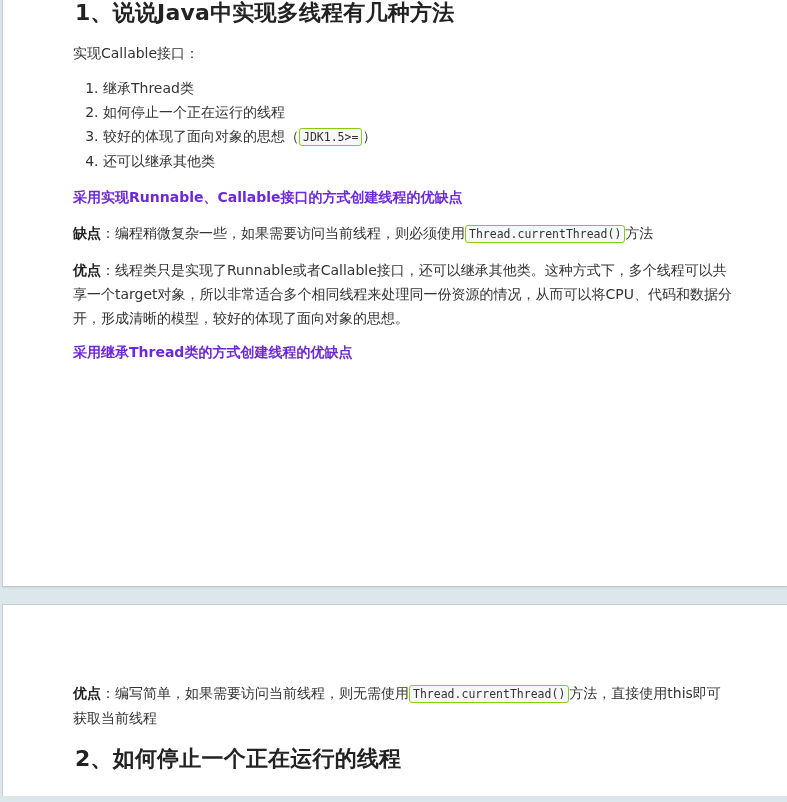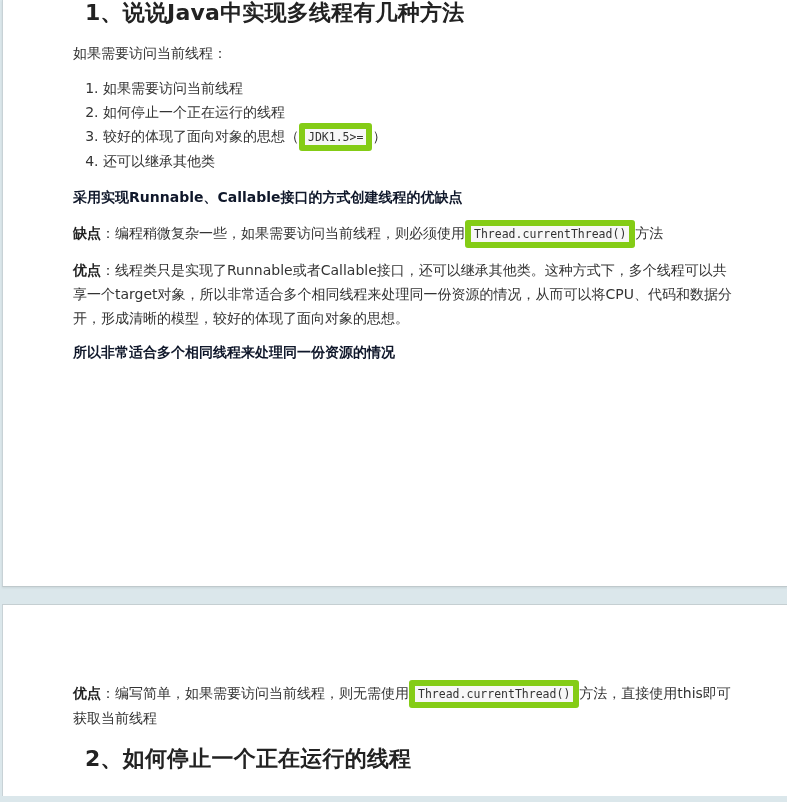--- a/index.html
+++ b/index.html
@@ -36,21 +36,21 @@
     }
     .content {
       position: absolute;
       left: 70px;
       width: 660px;
     }
     h1 {
       font-size: 22px;
       font-weight: bold;
       color: #222222;
-      margin: 12px;
+      margin: 2px;
       line-height: 26px;
       letter-spacing: 0.2px;
     }
     p {
       margin: 0;
       font-size: 14px;
       line-height: 24px;
       color: #333333;
     }
     .lead {
@@ -63,64 +63,64 @@
       line-height: 24px;
       color: #333333;
     }
     ol li {
       padding-left: 0;
     }
     code {
       font-family: "DejaVu Sans Mono", "Liberation Mono", monospace;
       font-size: 11.5px;
       background: #f7f7f7;
-      border: 6px solid #84cc16;
+      border: 1px solid #84cc16;
       border-radius: 3px;
       padding: 1px 3px;
       color: #333333;
     }
     strong {
       font-weight: bold;
       color: #222222;
     }
     .subhead {
       font-size: 14px;
       font-weight: bold;
-      color: #0f172a;
+      color: #6d28d9;
       line-height: 24px;
     }
   </style>
 </head>
 <body>
 
 <div class="page page-1">
   <div class="content" style="top:0px;">
     <h1 style="margin-top:0px;">1、说说Java中实现多线程有几种方法</h1>
 
-    <p class="lead" style="margin-top:15px;">如果需要访问当前线程：</p>
+    <p class="lead" style="margin-top:15px;">实现Callable接口：</p>
 
     <ol style="margin-top:11px;">
-      <li><span>如果需要访问当前线程</span></li>
+      <li><span>继承Thread类</span></li>
       <li><span>如何停止一个正在运行的线程</span></li>
       <li><span>较好的体现了面向对象的思想（</span><code>JDK1.5&gt;=</code><span>）</span></li>
       <li><span>还可以继承其他类</span></li>
     </ol>
 
 
     <p class="subhead" style="margin-top:12px;">采用实现Runnable、Callable接口的方式创建线程的优缺点</p>
 
     <p style="margin-top:12px;">
       <strong>缺点</strong><span>：编程稍微复杂一些，如果需要访问当前线程，则必须使用</span><code>Thread.currentThread()</code><span>方法</span>
     </p>
 
     <p style="margin-top:12px;">
       <strong>优点</strong><span>：线程类只是实现了Runnable或者Callable接口，还可以继承其他类。这种方式下，多个线程可以共享一个target对象，所以非常适合多个相同线程来处理同一份资源的情况，从而可以将CPU、代码和数据分开，形成清晰的模型，较好的体现了面向对象的思想。</span>
     </p>
 
-    <p class="subhead" style="margin-top:10px;">所以非常适合多个相同线程来处理同一份资源的情况</p>
+    <p class="subhead" style="margin-top:10px;">采用继承Thread类的方式创建线程的优缺点</p>
   </div>
 </div>
 
 <div class="page page-2">
   <div class="content" style="top:76px;">
     <p>
       <strong>优点</strong><span>：编写简单，如果需要访问当前线程，则无需使用</span><code>Thread.currentThread()</code><span>方法，直接使用this即可获取当前线程</span>
     </p>
 
 

